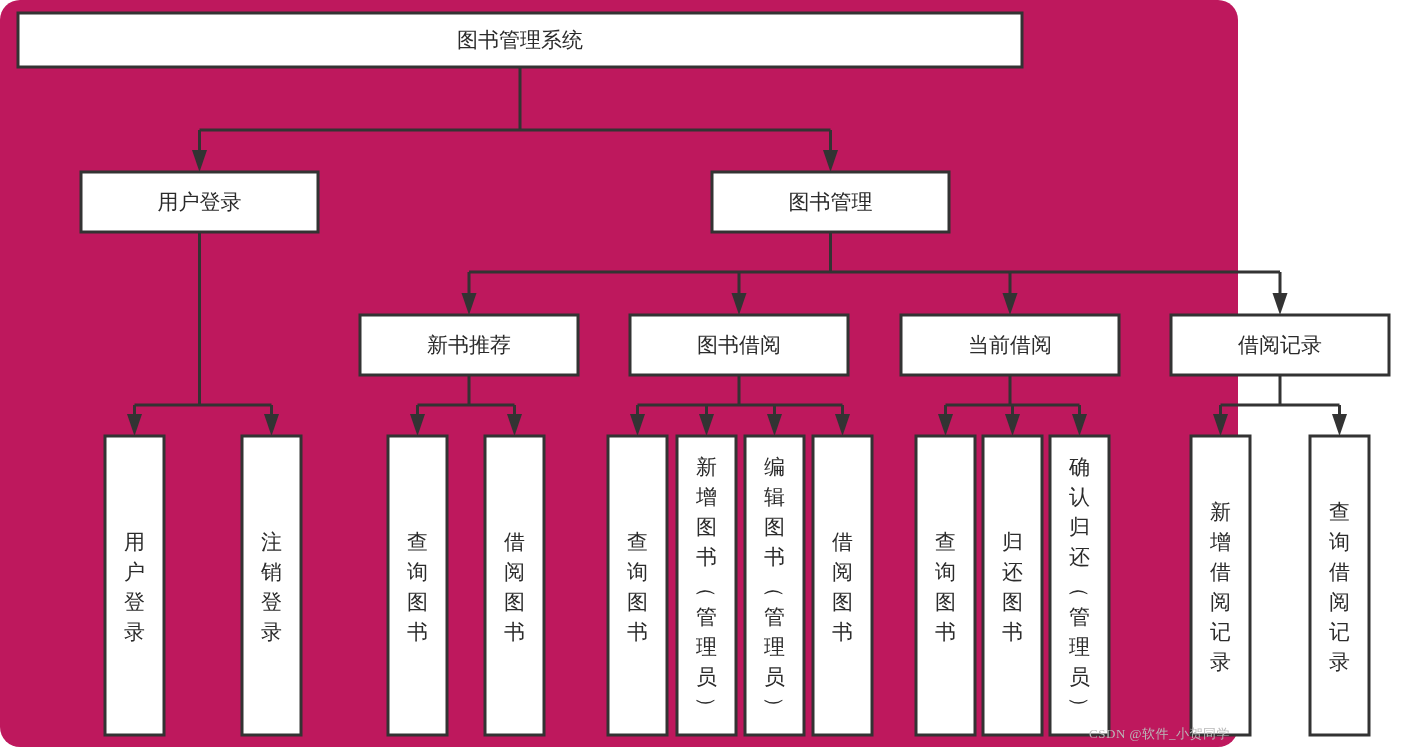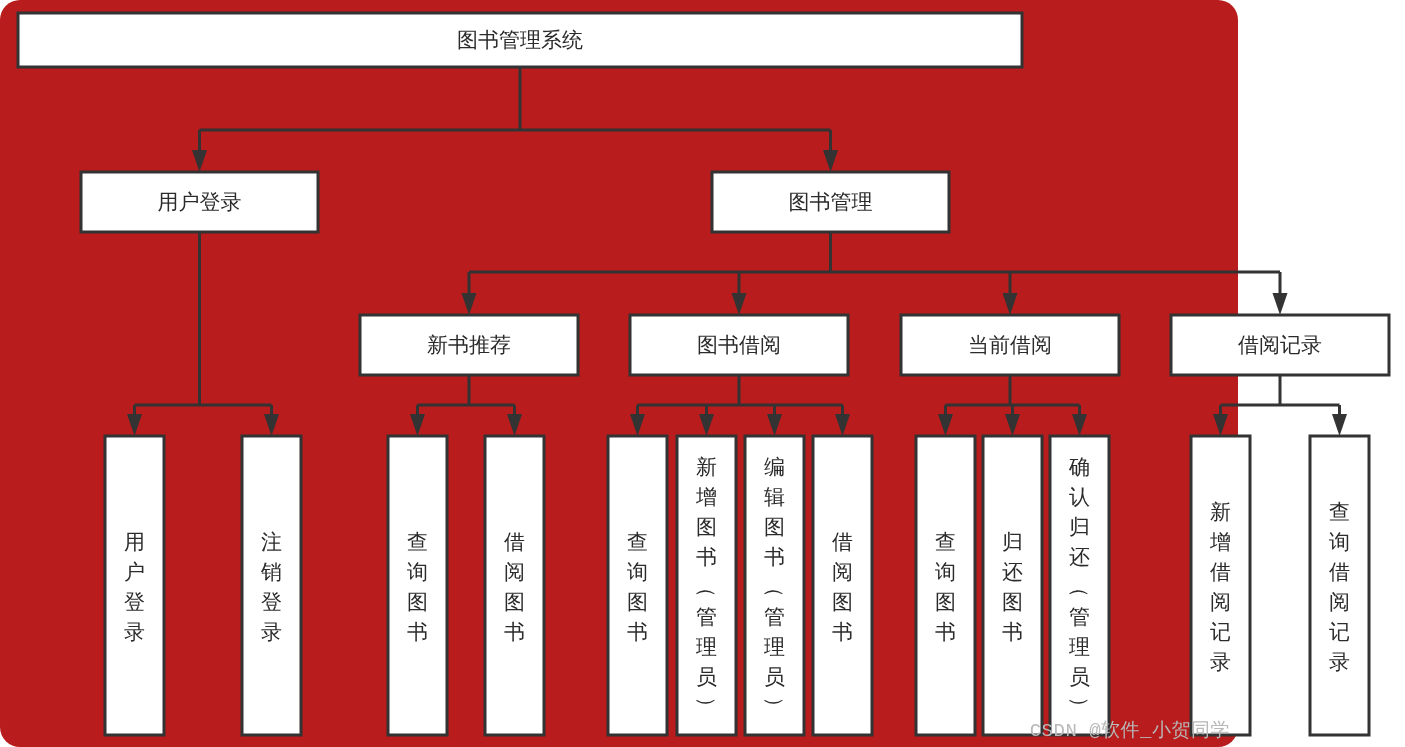--- a/index.html
+++ b/index.html
@@ -11,21 +11,21 @@
   body {
     width: 1405px;
     height: 747px;
     overflow: hidden;
     font-family: "DejaVu Sans", "Liberation Sans", sans-serif;
   }
   #diagram-root {
     position: relative;
     width: 1238px;
     height: 747px;
-    background: #b91c1c;
+    background: #be185d;
     border-radius: 20px;
   }
   svg.diagram-canvas {
     position: absolute;
     left: 0;
     top: 0;
     width: 1405px;
     height: 747px;
     display: block;
   }
@@ -59,22 +59,22 @@
   .node-label-vertical {
     font-family: "DejaVu Sans", "Liberation Sans", sans-serif;
     fill: #2b2b2b;
     font-size: 21px;
     text-anchor: middle;
   }
   .watermark-text {
     position: absolute;
     right: 8px;
     bottom: 4px;
-    font-family: Liberation Mono, monospace;
-    font-size: 19px;
+    font-family: Liberation Serif, serif;
+    font-size: 13px;
     color: #b9b9b9;
     white-space: nowrap;
     letter-spacing: 0.5px;
     user-select: none;
   }
 </style>
 </head>
 <body>
 
 <div id="diagram-root">

